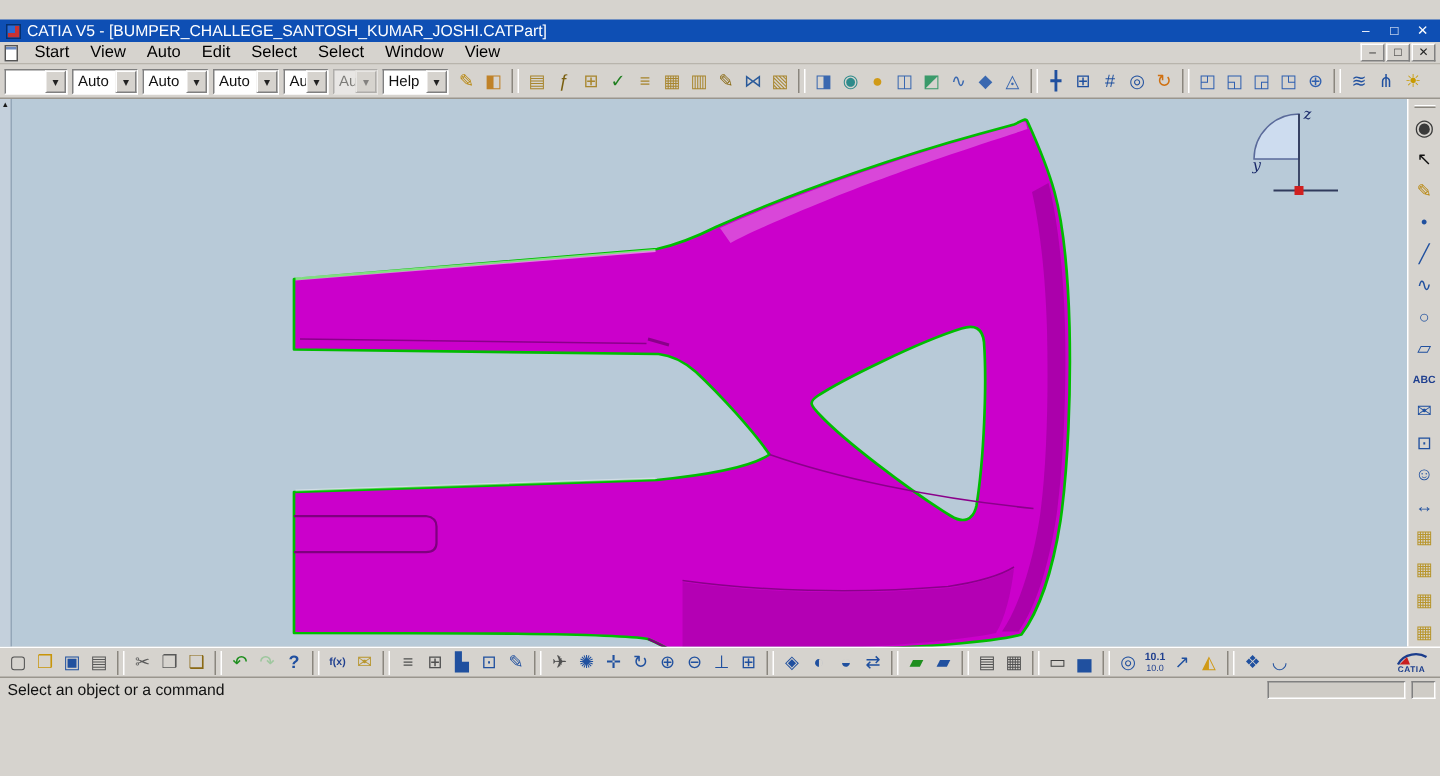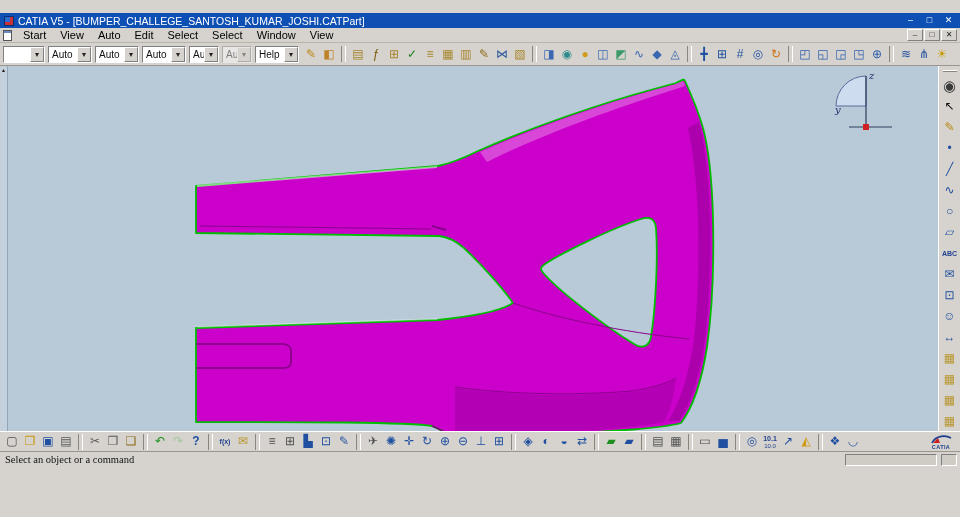--- a/index.html
+++ b/index.html
@@ -70,21 +70,21 @@
   .toolbar-bottom { height:20px; flex:0 0 20px; background:#d6d3ce; border-top:1px solid #ffffff;
                     display:flex; align-items:center; padding-left:3px; overflow:hidden; }
   .catia-logo { margin-left:auto; margin-right:4px; display:flex; flex-direction:column;
                 align-items:center; width:30px; }
   .catia-logo svg { display:block; }
   .catia-logo .lg-text { font-size:5.5px; font-weight:bold; color:#1a3c8c; letter-spacing:.4px; line-height:6px; }
 
   
   .statusbar { height:16px; flex:0 0 16px; background:#d6d3ce; border-top:1px solid #9a968e;
                display:flex; align-items:center; font-size:10.5px; color:#111; padding:0 3px; }
-  .status-msg { flex:1; padding-left:2px;font-family:Liberation Serif, serif; }
+  .status-msg { flex:1; padding-left:2px; }
   .status-field { width:92px; height:12px; background:#cfccc6; border:1px solid;
                   border-color:#808080 #fff #fff #808080; margin-left:4px; }
   .status-box { width:16px; height:12px; background:#cfccc6; border:1px solid;
                 border-color:#808080 #fff #fff #808080; margin-left:4px; }
 </style>
 </head>
 <body>
 
 <div class="app">
 

